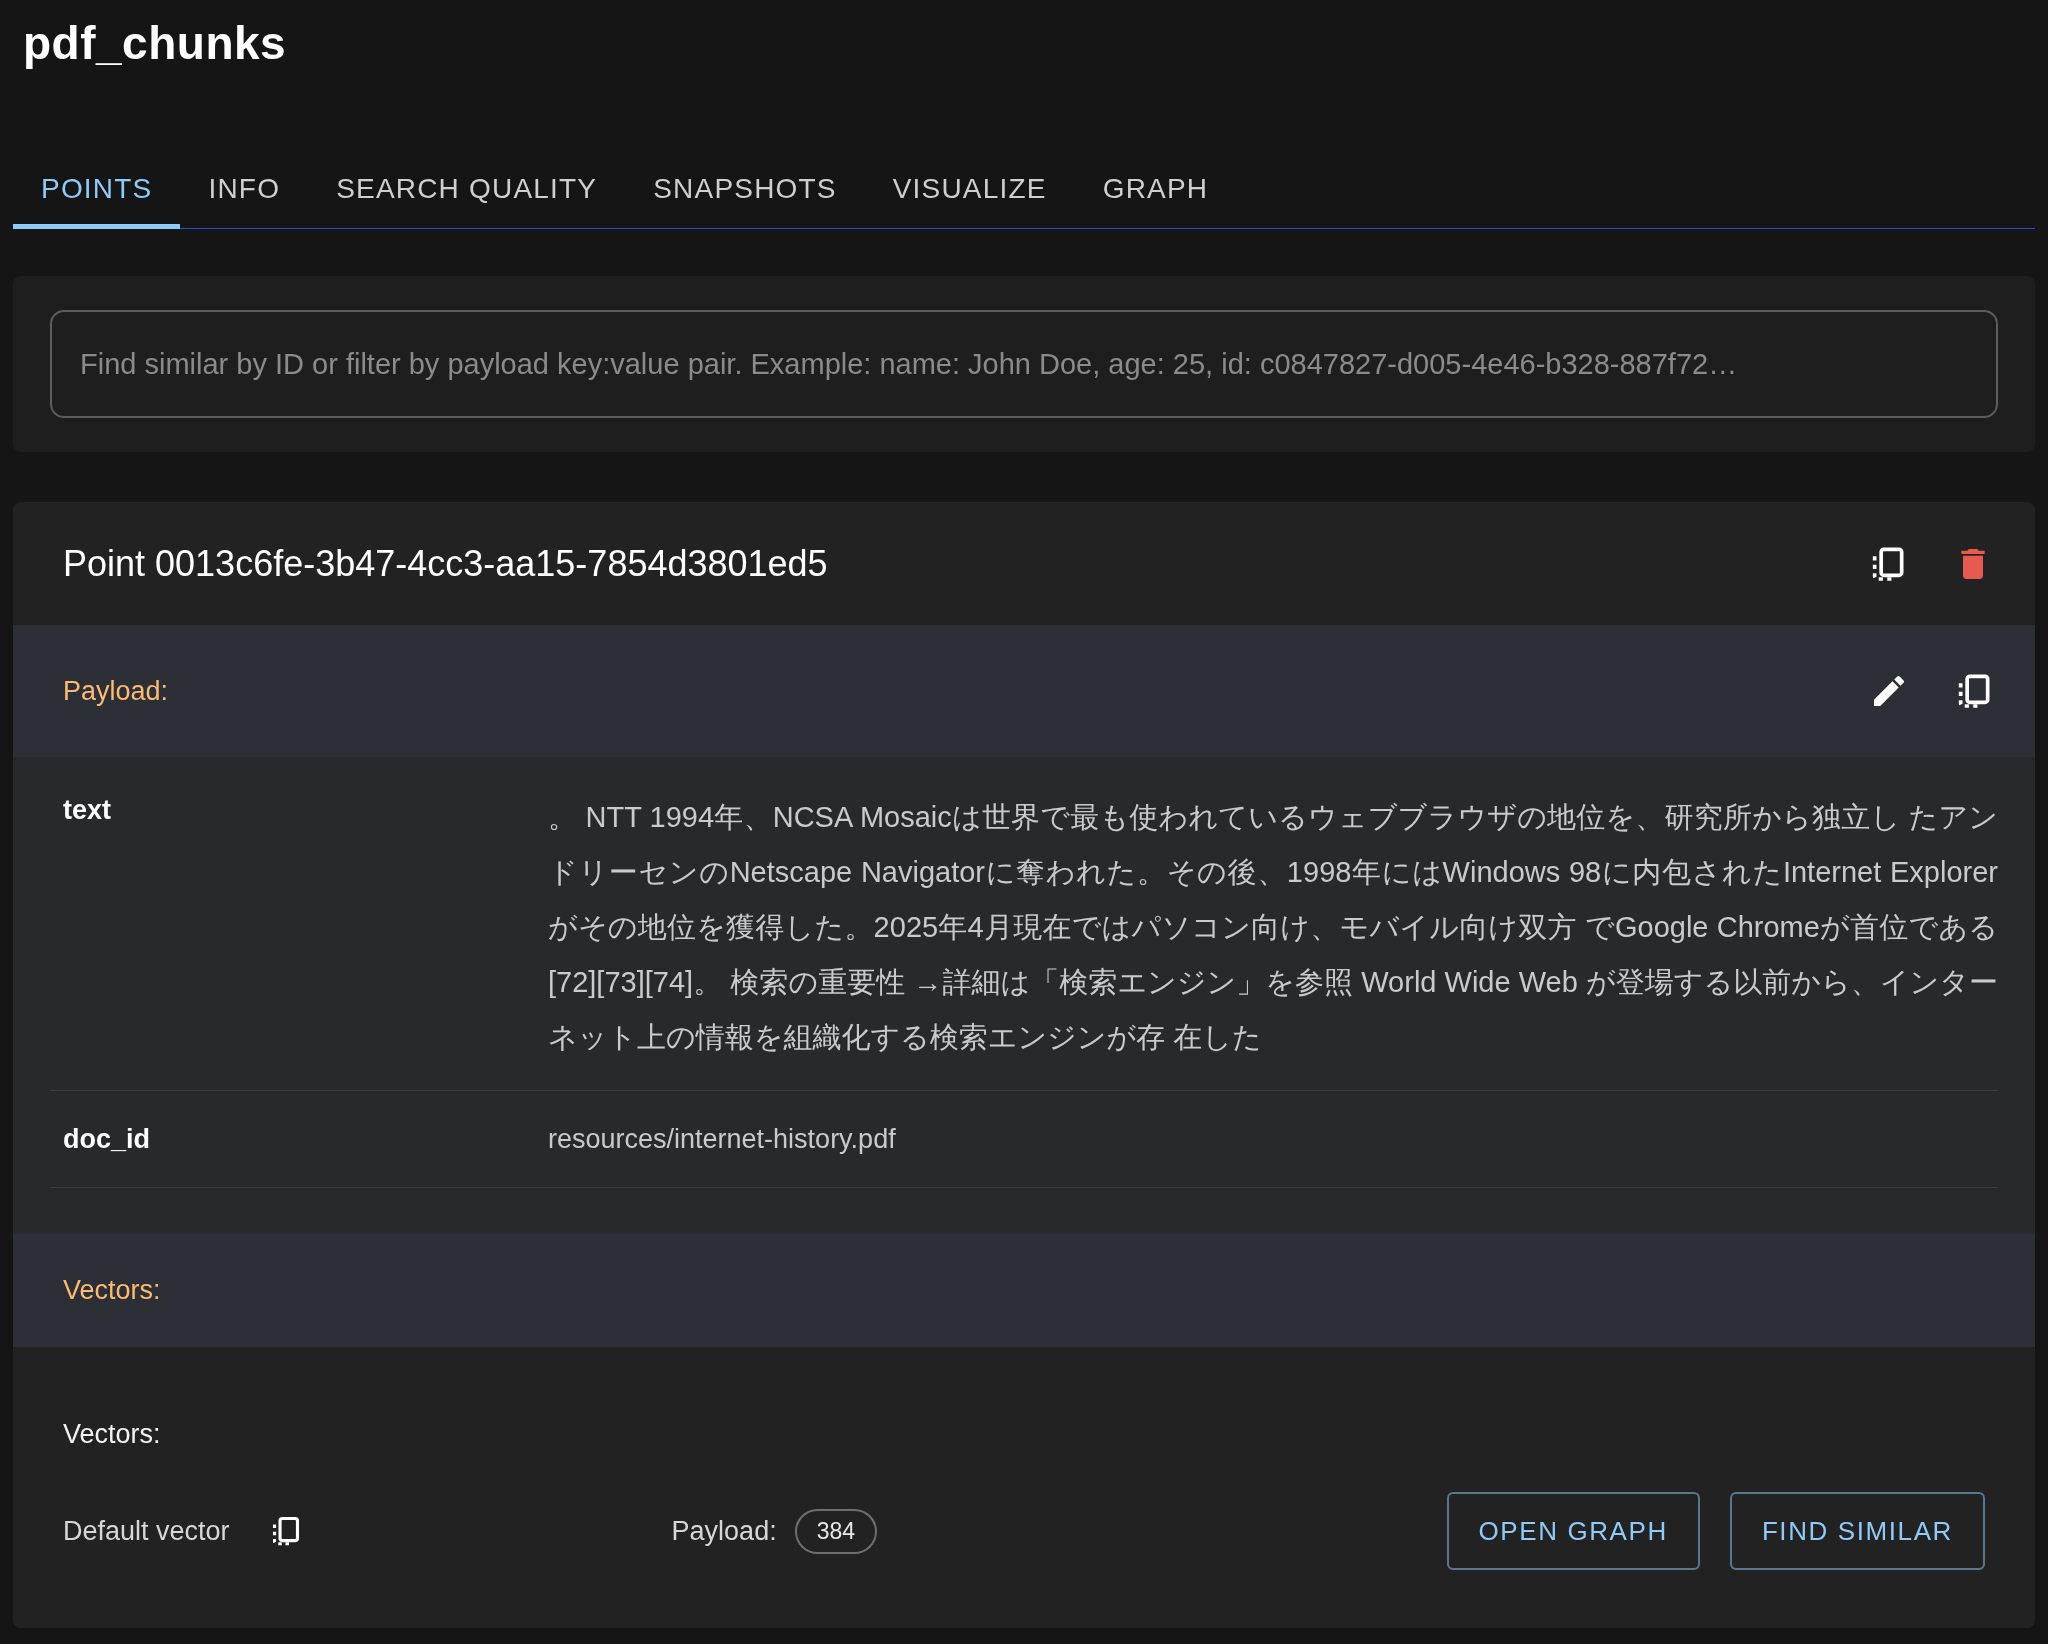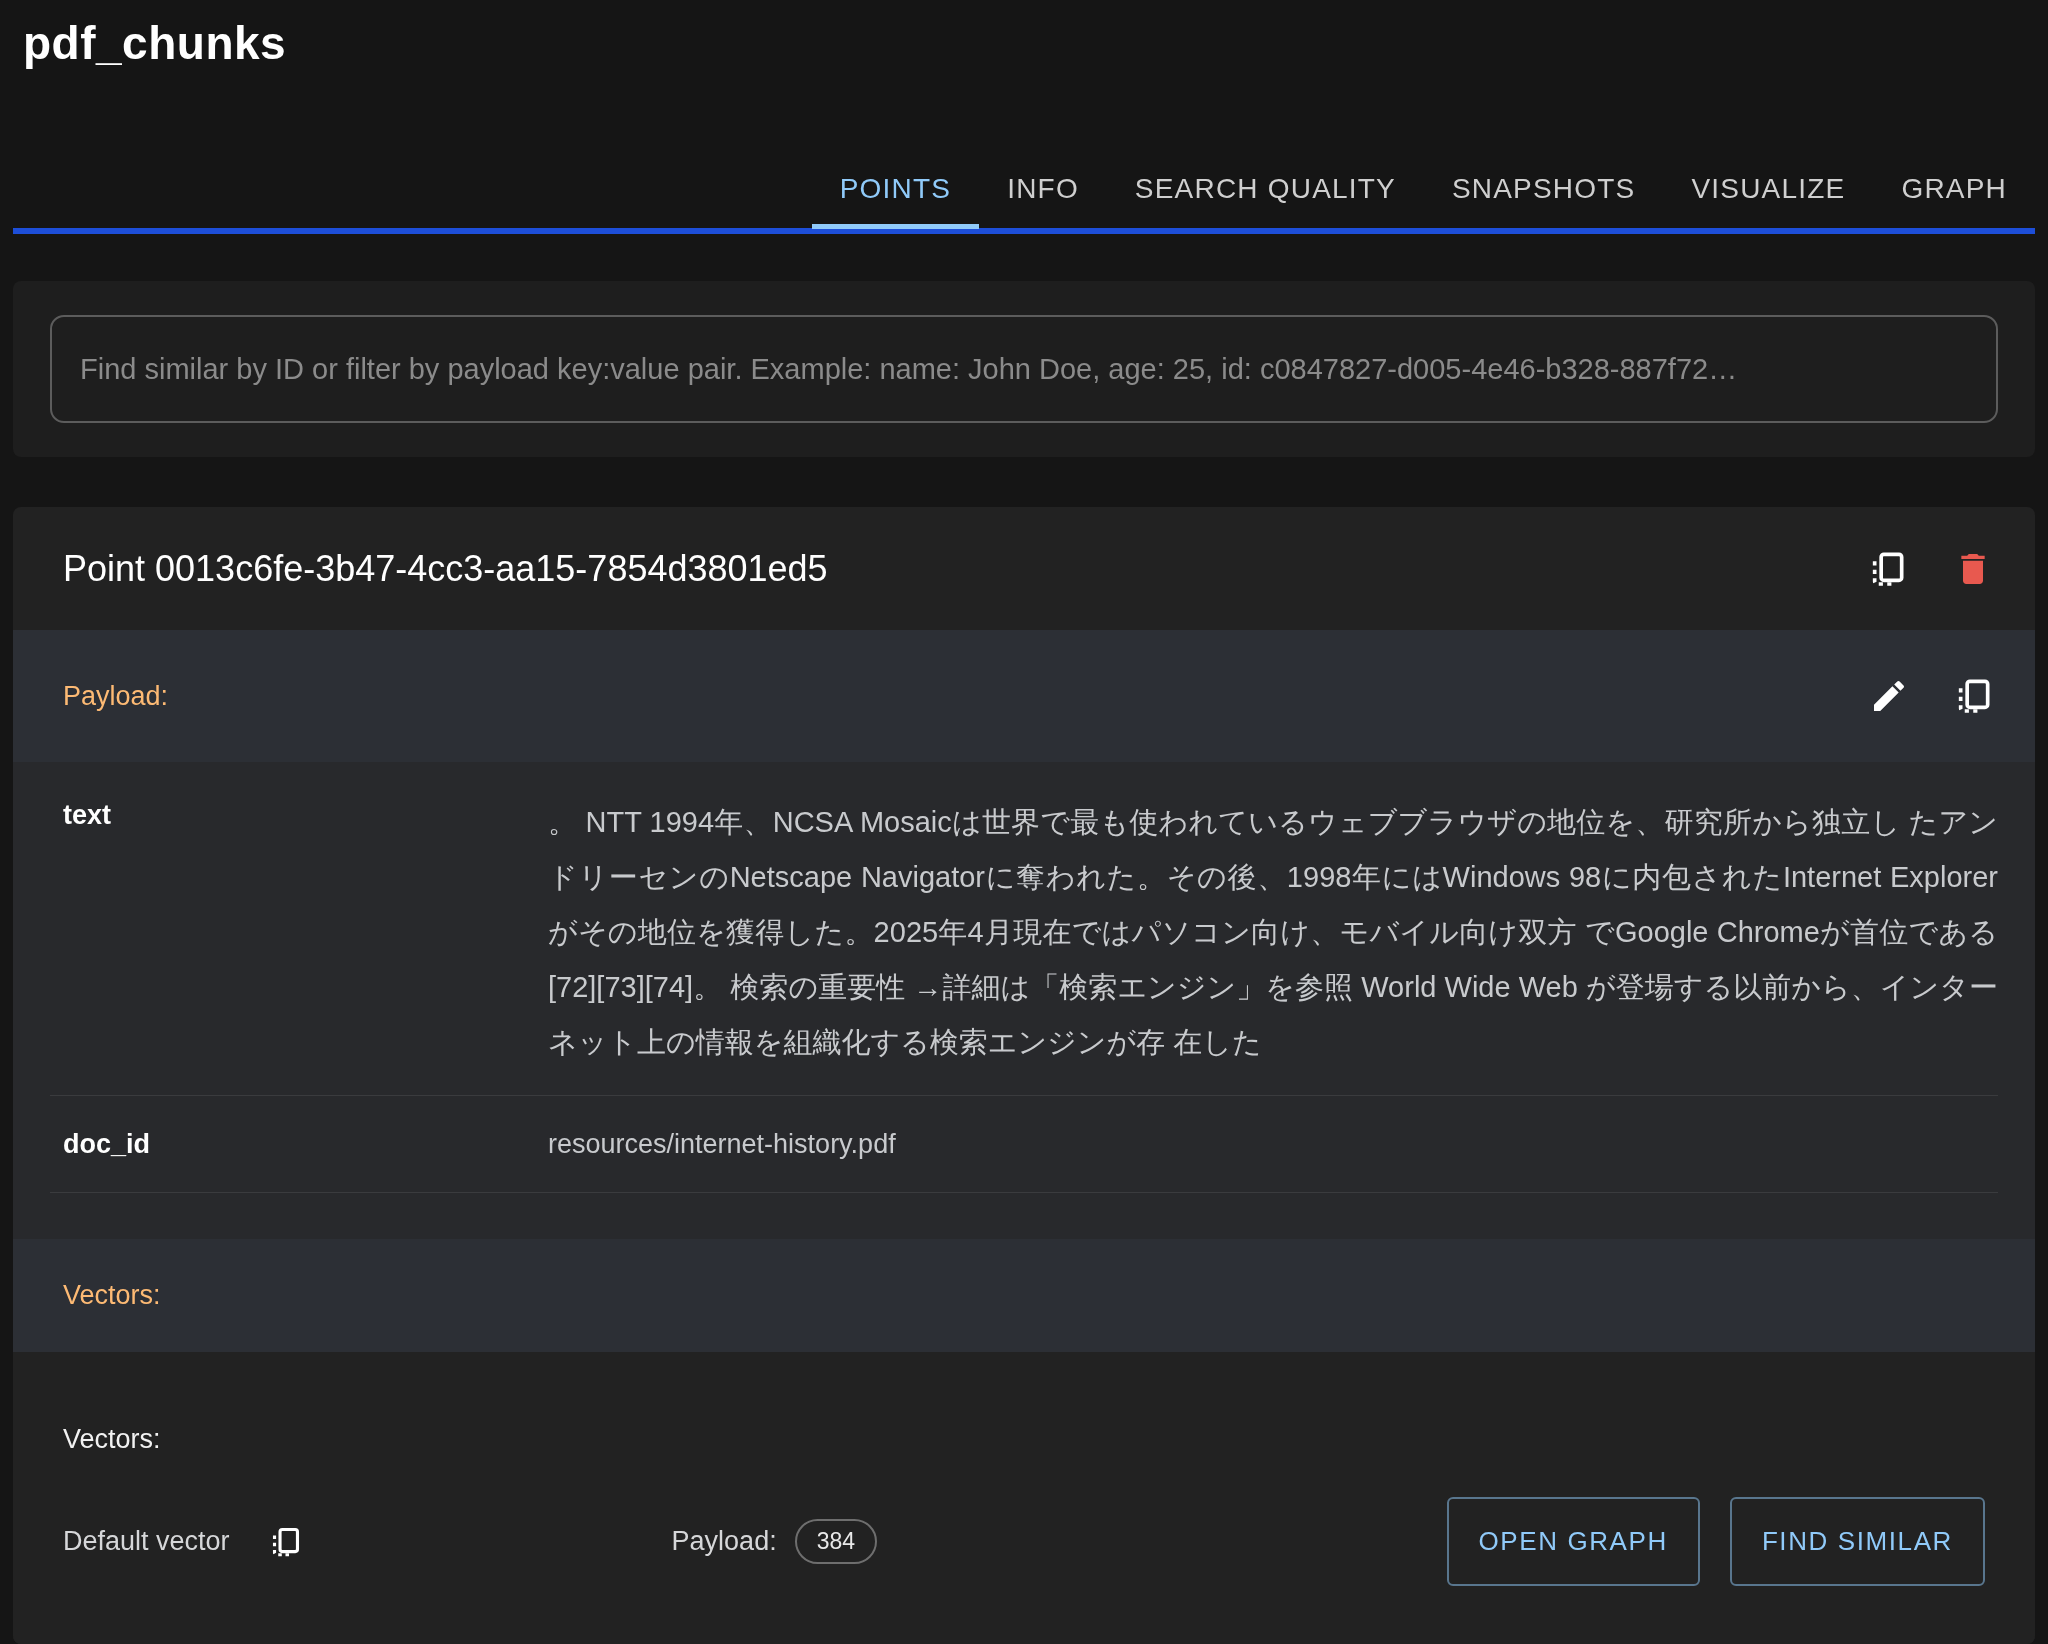--- a/index.html
+++ b/index.html
@@ -22,22 +22,21 @@
     font-weight:700;
     letter-spacing:.5px;
     color:#fff;
   }
 
   
   .tabs{
     margin-top:80px;
     display:flex;
     align-items:stretch;
-    border-bottom:6px solid #1d4ed8;
-    justify-content:flex-end;
+    border-bottom:1px solid #1d4ed8;
   }
   .tab{
     position:relative;
     height:78px;
     display:flex;
     align-items:center;
     padding:0 28px;
     font-size:28px;
     font-weight:500;
     letter-spacing:1.2px;
@@ -207,21 +206,21 @@
   }
   .outlined-btn{
     background:transparent;
     border:2px solid rgba(144,202,249,.5);
     border-radius:6px;
     color:var(--accent);
     font-family:"Liberation Sans", sans-serif;
     font-size:26px;
     letter-spacing:1.6px;
     padding:0 30px;
-    height:89px;
+    height:78px;
     cursor:pointer;
     text-transform:uppercase;
   }
 </style>
 </head>
 <body>
 
 <div class="page">
 
   <h1 class="page-title">pdf_chunks</h1>

